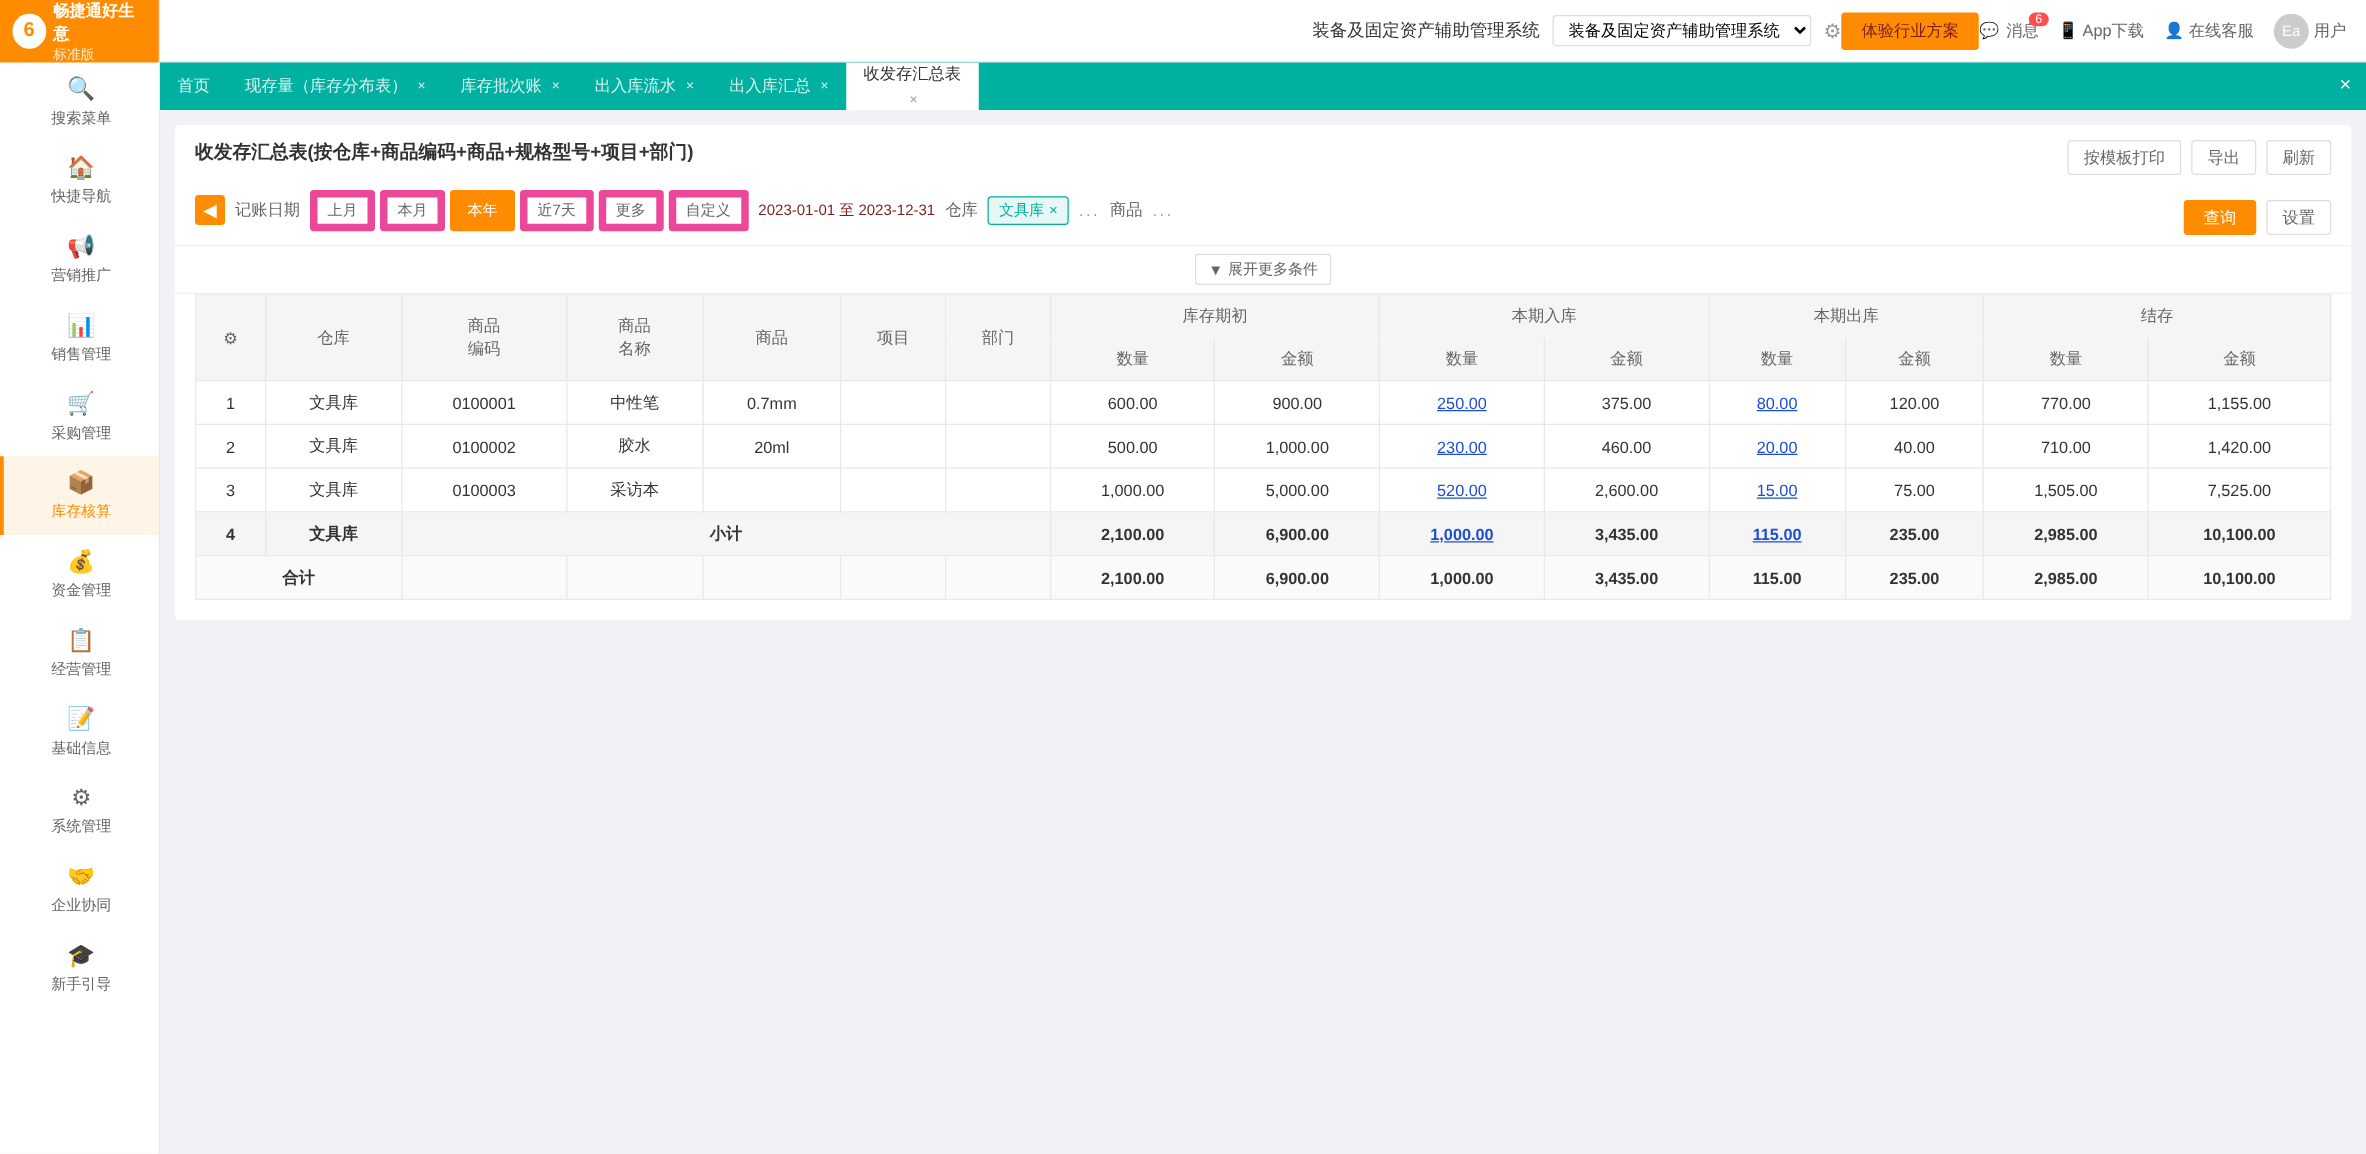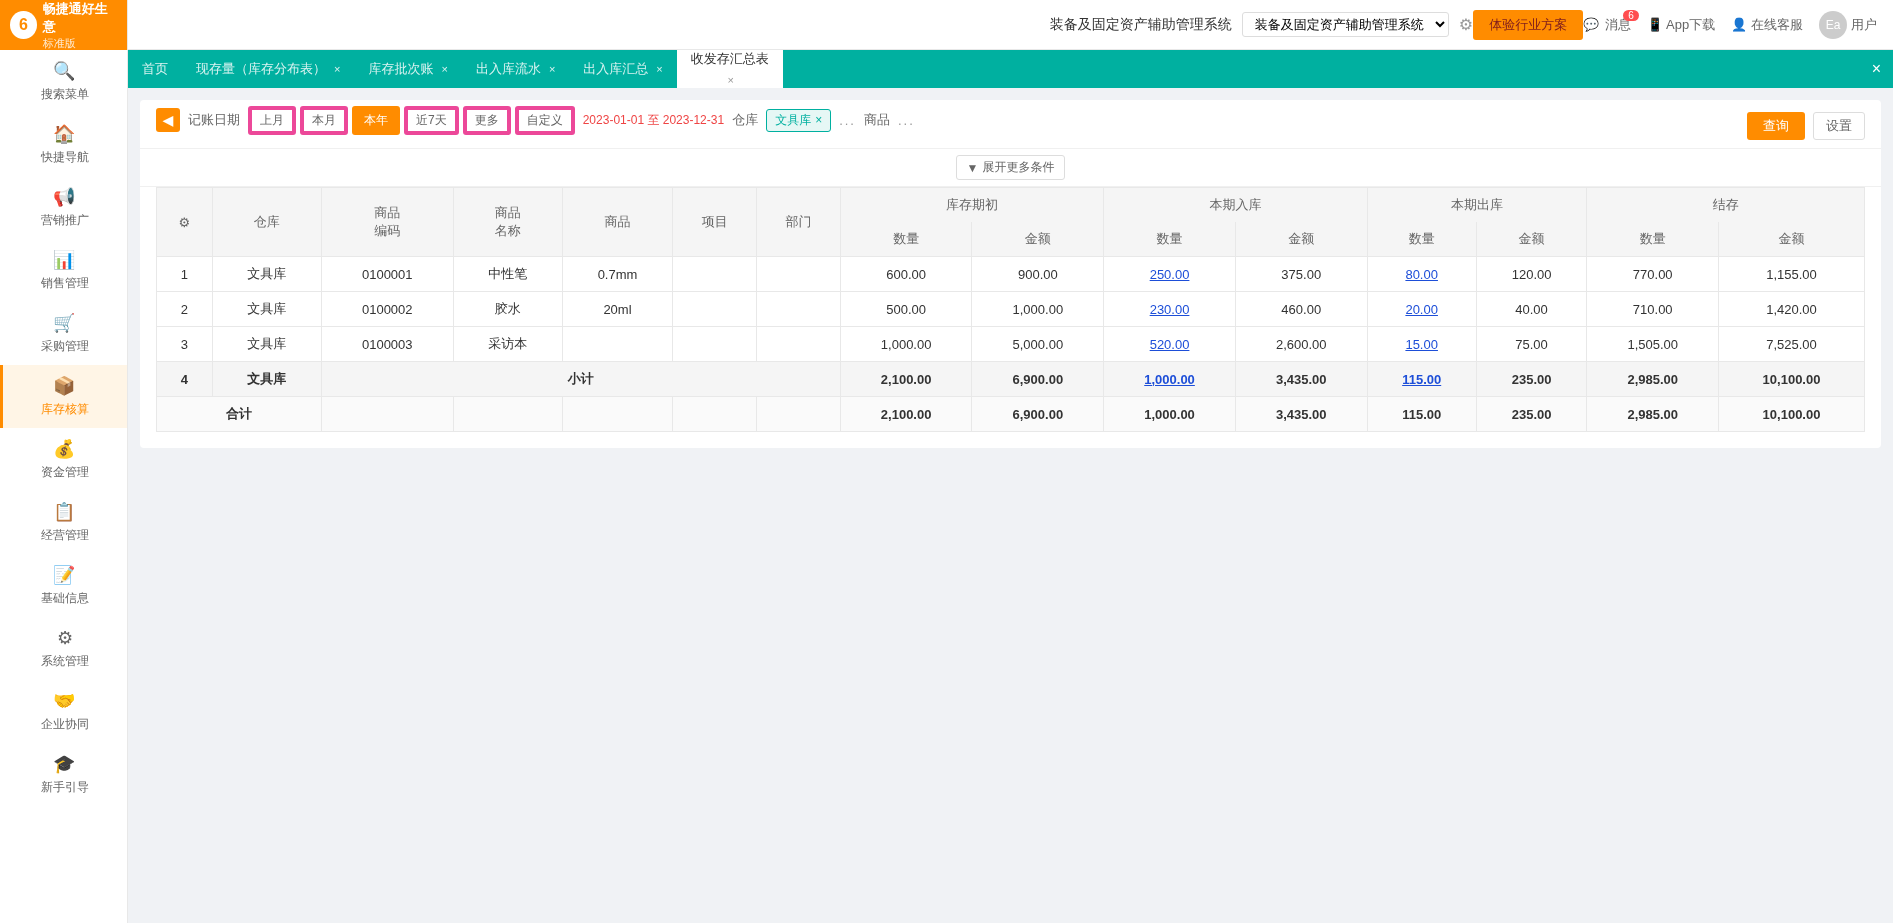--- a/index.html
+++ b/index.html
@@ -38,23 +38,23 @@
     .tab-item .tab-close { font-size: 11px; color: inherit; cursor: pointer; margin-left: 2px; }
     .tab-item.active .tab-close { color: #999; }
     .tab-bar-close { margin-left: auto; padding: 0 12px; color: #fff; cursor: pointer; font-size: 16px; }
 
     
     .content { flex: 1; background: #f0f2f5; overflow-y: auto; padding: 12px; }
     .panel { background: #fff; border-radius: 4px; padding: 0; }
     .filter-collapse-btn { width: 24px; height: 24px; background: #ff8c00; color: #fff; border: none; border-radius: 3px; cursor: pointer; display: flex; align-items: center; justify-content: center; font-size: 14px; }
     .filter-label { font-size: 13px; color: #666; }
     .date-shortcuts { display: flex; gap: 4px; align-items: center; }
-    .date-btn { padding: 2px 8px; border: 4px solid #ec4899; border-radius: 3px; cursor: pointer; font-size: 12px; background: #fff; color: #666; }
+    .date-btn { padding: 2px 8px; border: 6px solid #ec4899; border-radius: 3px; cursor: pointer; font-size: 12px; background: #fff; color: #666; }
     .date-btn.active { background: #ff8c00; color: #fff; border-color: #ff8c00; }
-    .date-range { font-size: 12px; color: #ef4444; }
+    .date-range { font-size: 12px; color: #7f1d1d; }
     .filter-tag { display: inline-flex; align-items: center; gap: 4px; background: #e6f7f5; border: 1px solid #00b0a0; border-radius: 3px; padding: 2px 8px; font-size: 12px; color: #00b0a0; }
     .filter-tag .remove { cursor: pointer; font-size: 12px; }
     .filter-dots { color: #999; cursor: pointer; letter-spacing: 2px; }
     .expand-btn { display: flex; align-items: center; gap: 4px; font-size: 12px; color: #666; cursor: pointer; border: 1px solid #ddd; border-radius: 3px; padding: 3px 10px; background: #fff; }
     .btn-print { border: 1px solid #ddd; background: #fff; padding: 4px 12px; border-radius: 3px; cursor: pointer; font-size: 13px; color: #666; }
     .btn-export { border: 1px solid #ddd; background: #fff; padding: 4px 12px; border-radius: 3px; cursor: pointer; font-size: 13px; color: #666; }
     .btn-refresh { border: 1px solid #ddd; background: #fff; padding: 4px 12px; border-radius: 3px; cursor: pointer; font-size: 13px; color: #666; }
     .btn-query { background: #ff8c00; color: #fff; border: none; padding: 4px 16px; border-radius: 3px; cursor: pointer; font-size: 13px; }
     .btn-settings { border: 1px solid #ddd; background: #fff; padding: 4px 12px; border-radius: 3px; cursor: pointer; font-size: 13px; color: #666; }
 
@@ -199,20 +199,28 @@
       <div class="tab-item active">
         <span>收发存汇总表</span>
         <span class="tab-close">×</span>
       </div>
       <div class="tab-bar-close">×</div>
     </div>
 
   <div class="content">
     <div class="panel">
 
+      <div class="page-header-row">
+        <h2 style="font-size:15px;font-weight:bold;color:#333;">收发存汇总表(按仓库+商品编码+商品+规格型号+项目+部门)</h2>
+        <div class="page-header-actions">
+          <button class="btn-print">按模板打印</button>
+          <button class="btn-export">导出</button>
+          <button class="btn-refresh">刷新</button>
+        </div>
+      </div>
 
       <div class="filter-row">
         <button class="filter-collapse-btn">◀</button>
         <span class="filter-label">记账日期</span>
         <div class="date-shortcuts" id="date-shortcuts">
             <button class="date-btn">上月</button>
             <button class="date-btn">本月</button>
             <button class="date-btn active">本年</button>
             <button class="date-btn">近7天</button>
             <button class="date-btn">更多</button>

